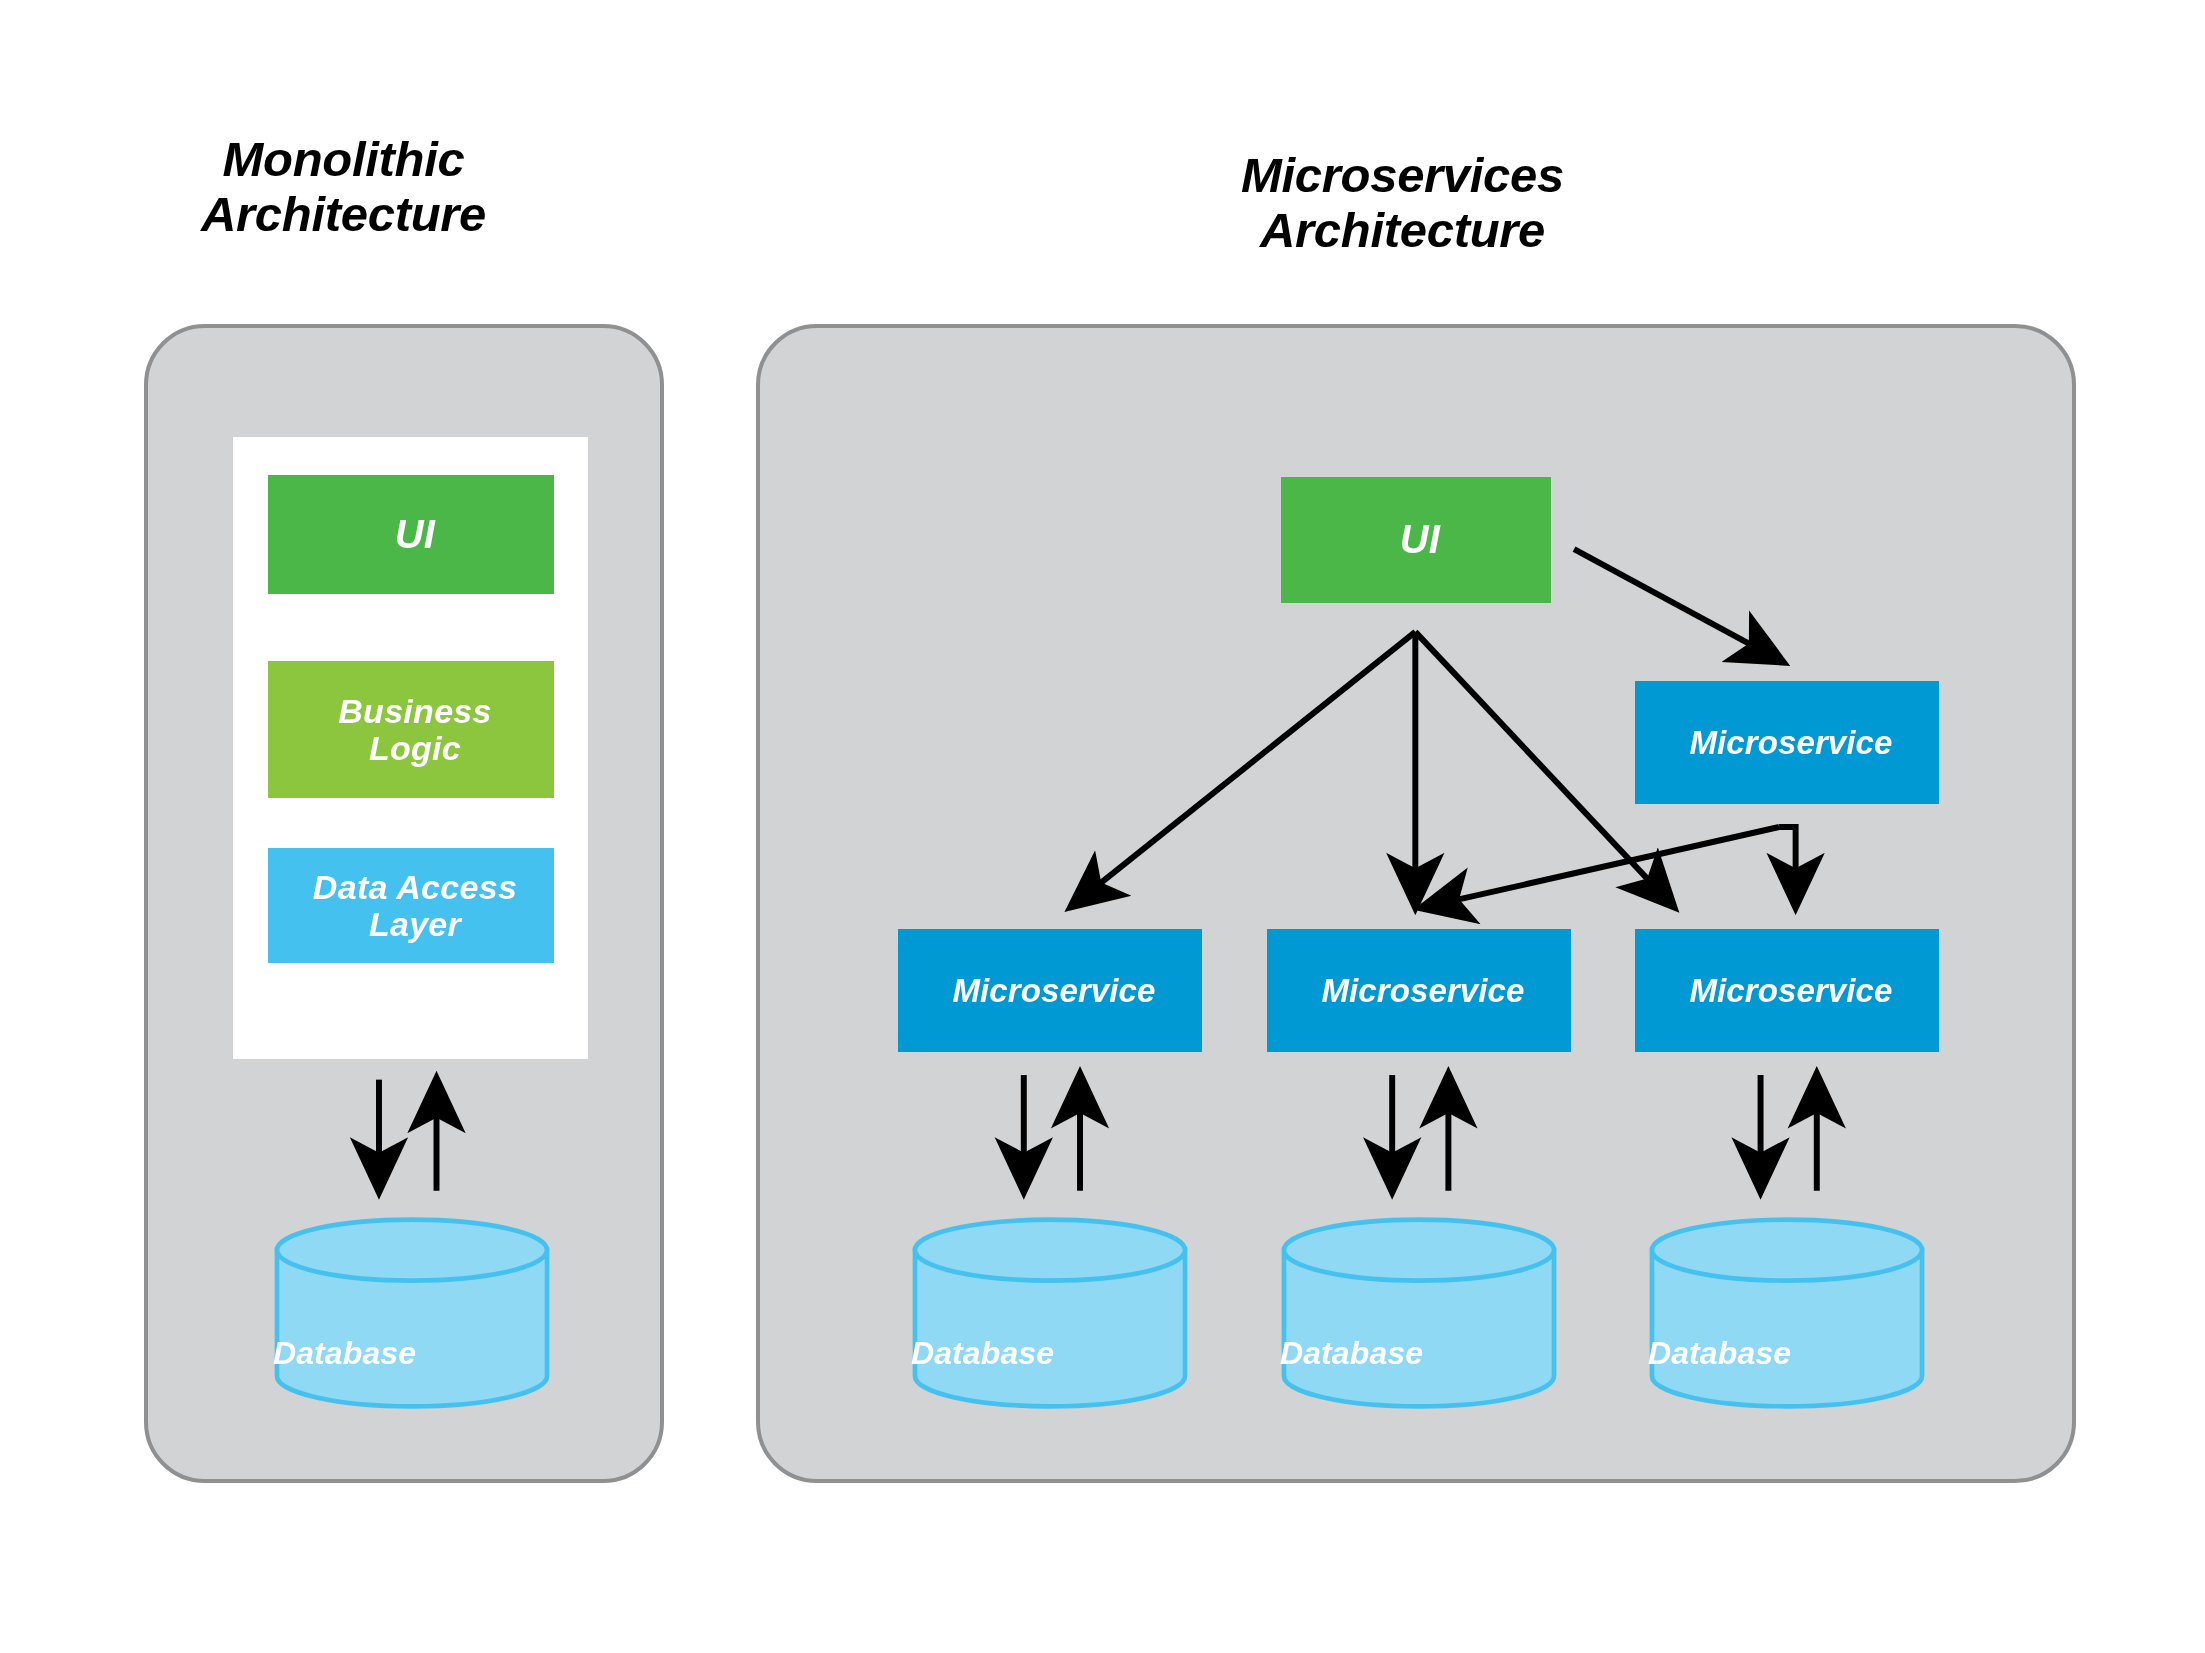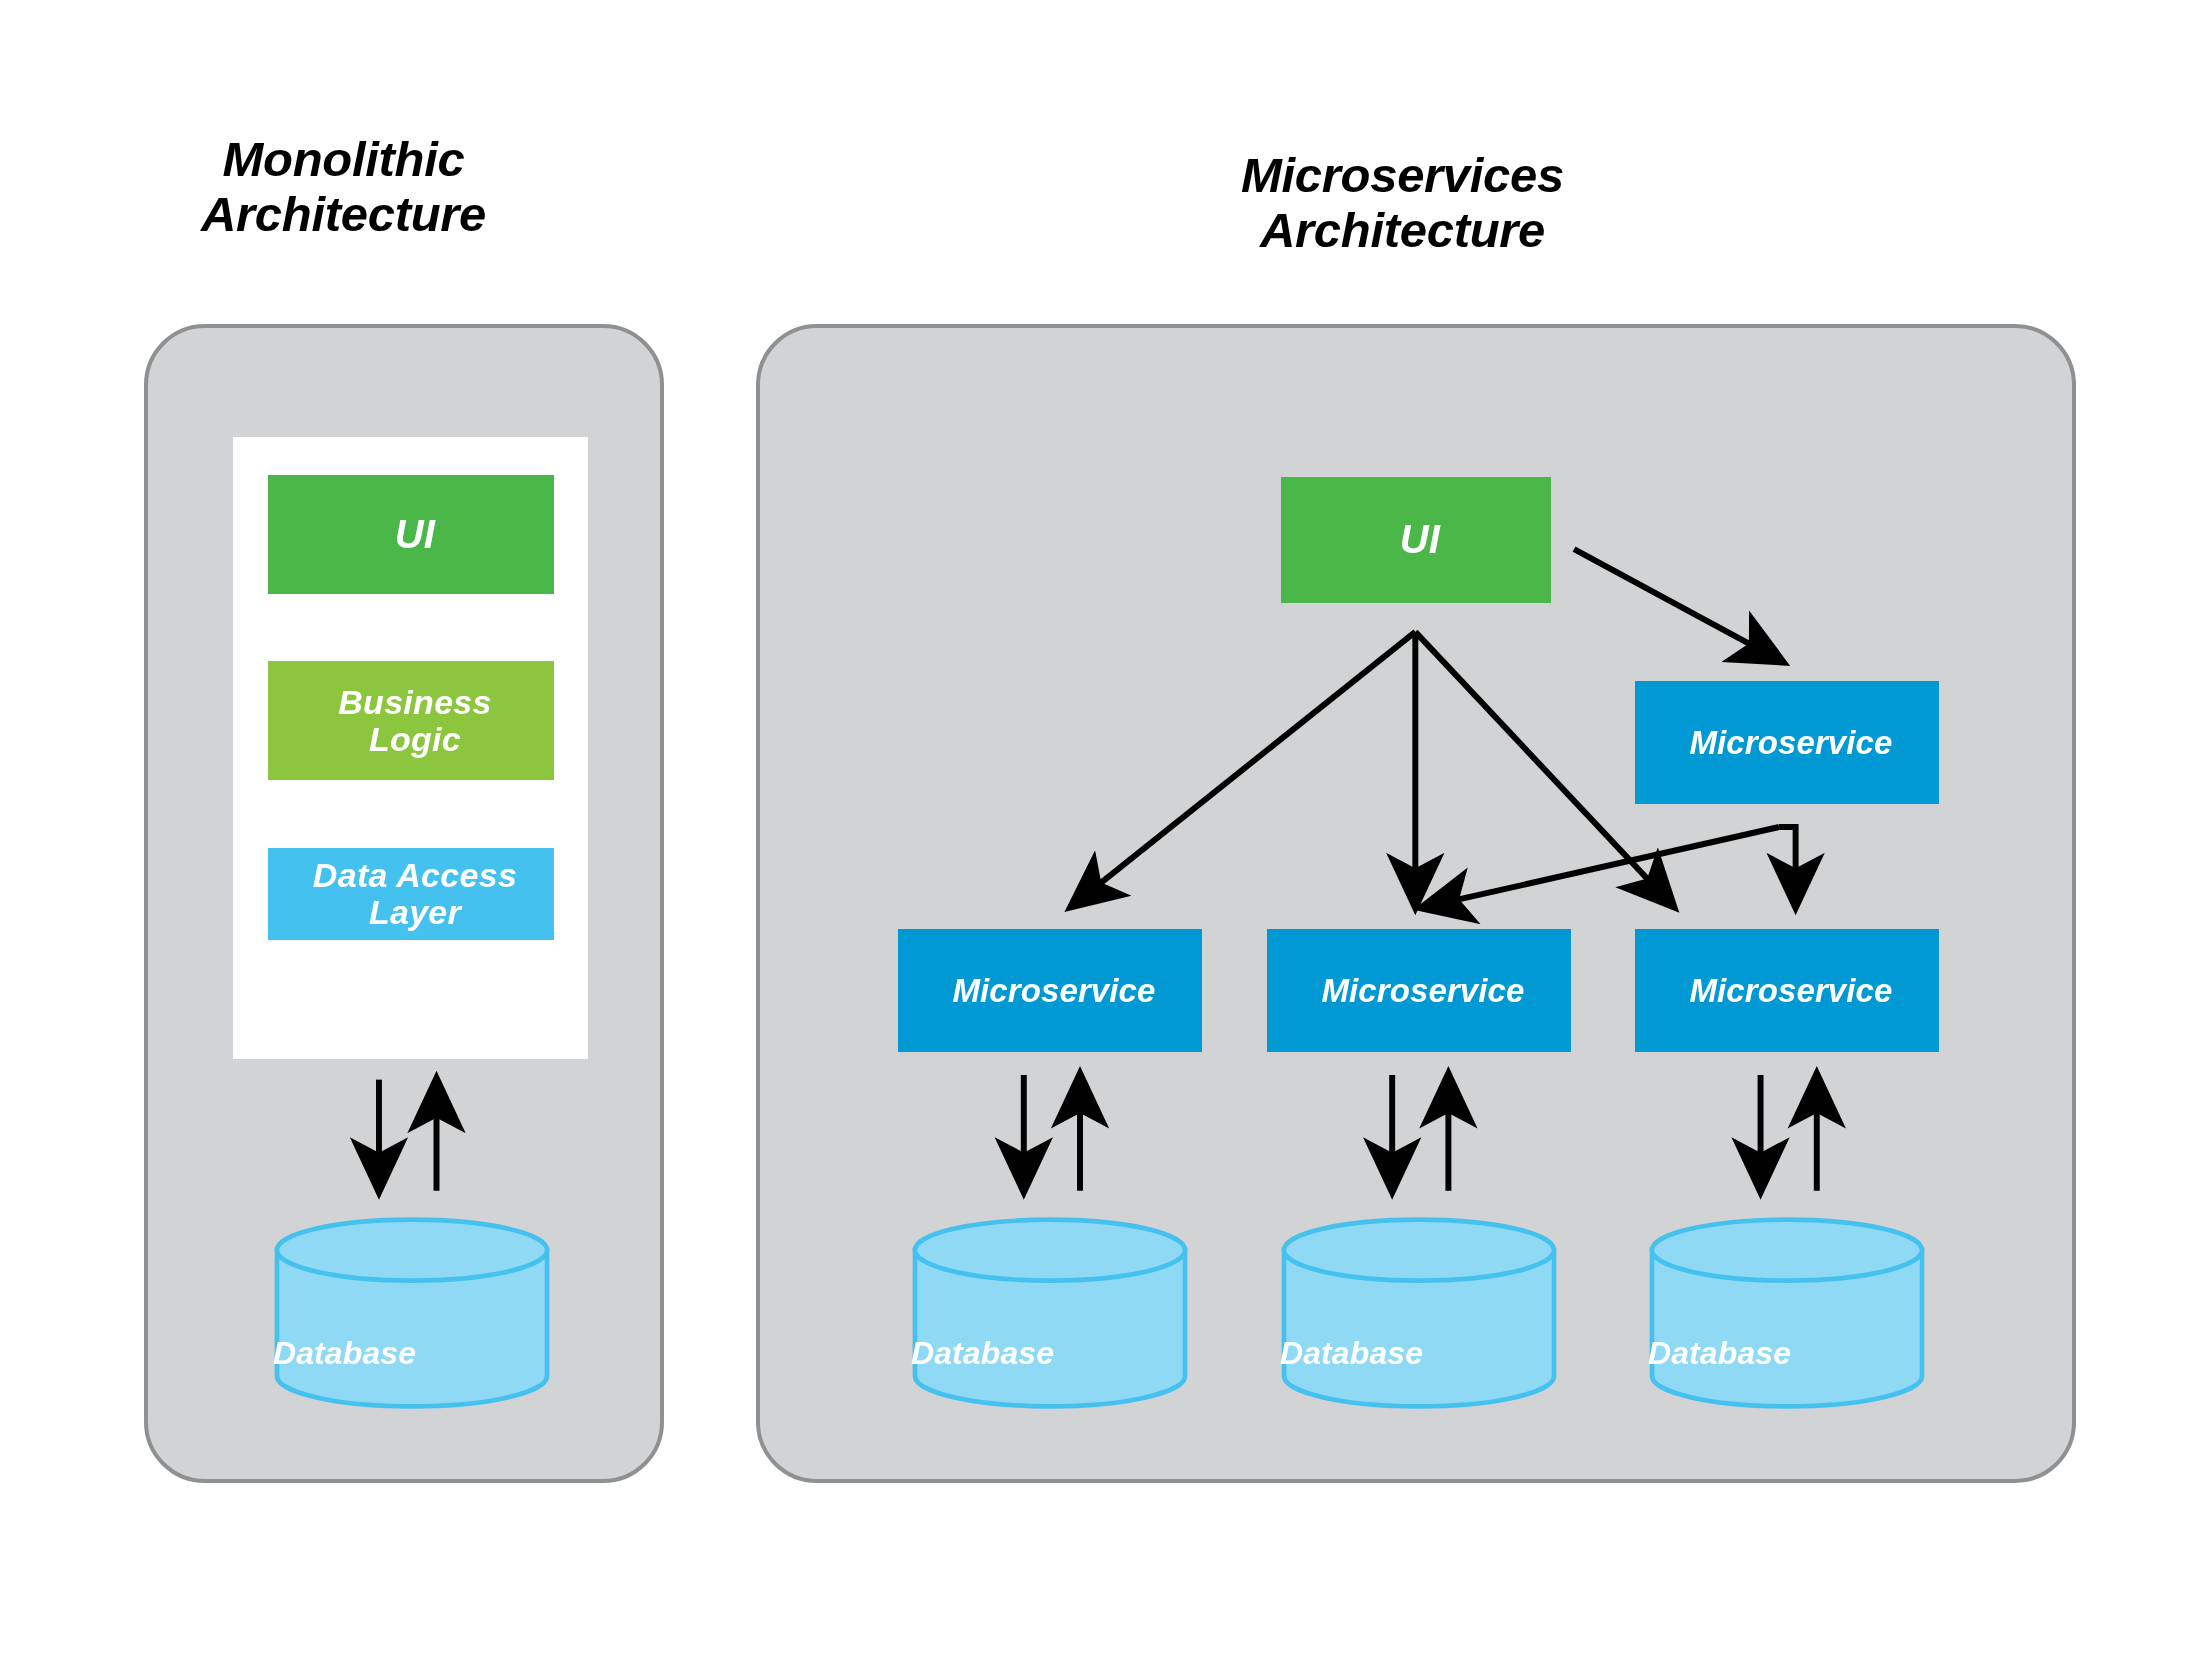--- a/index.html
+++ b/index.html
@@ -150,24 +150,24 @@
 
   <div class="panel-title" id="title-microservices">Microservices
 Architecture</div>
 
   <div class="panel" id="panel-monolithic"></div>
 
   <div id="mono-inner"></div>
 
   <div class="box box-ui-mono" style="left:268px; top:475px; width:286px; height:119px;">UI</div>
 
-  <div class="box box-bl" style="left:268px; top:661px; width:286px; height:119px;">Business
+  <div class="box box-bl" style="left:268px; top:661px; width:286px; height:137px;">Business
 Logic</div>
 
-  <div class="box box-dal" style="left:268px; top:848px; width:286px; height:92px;">Data Access
+  <div class="box box-dal" style="left:268px; top:848px; width:286px; height:115px;">Data Access
 Layer</div>
 
   <div class="cylinder" id="cyl-mono" style="left:273px; top:1217px; width:278px; height:192px;">
     <svg width="278" height="192" viewBox="0 0 420 290">
       <path d="M6,50 L6,240 A204,46 0 0 0 414,240 L414,50 Z" fill="#8fd9f5" stroke="#45c1ef" stroke-width="7"></path>
       <ellipse cx="210" cy="50" rx="204" ry="46" fill="#8fd9f5" stroke="#45c1ef" stroke-width="7"></ellipse>
     </svg>
     <div class="cyl-label" style="top:118px;">Database</div>
   </div>
 

